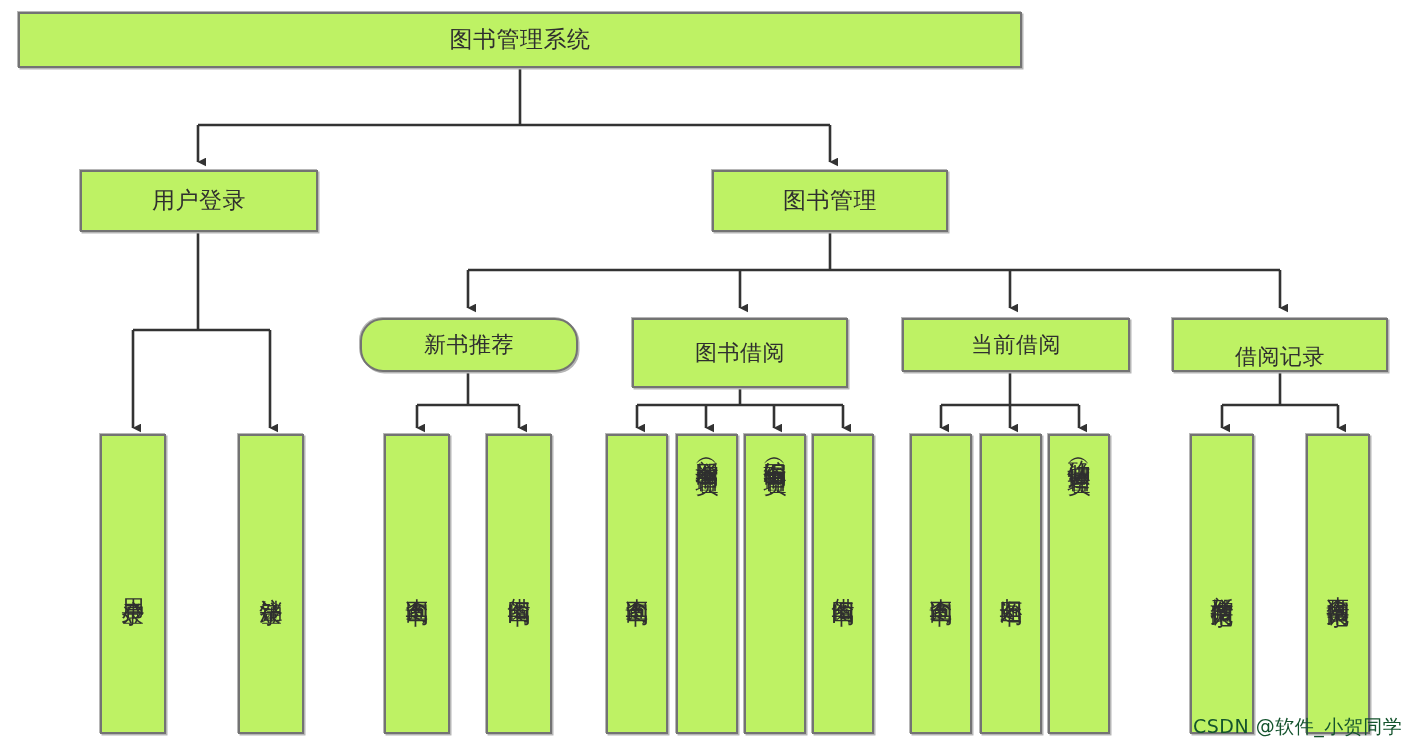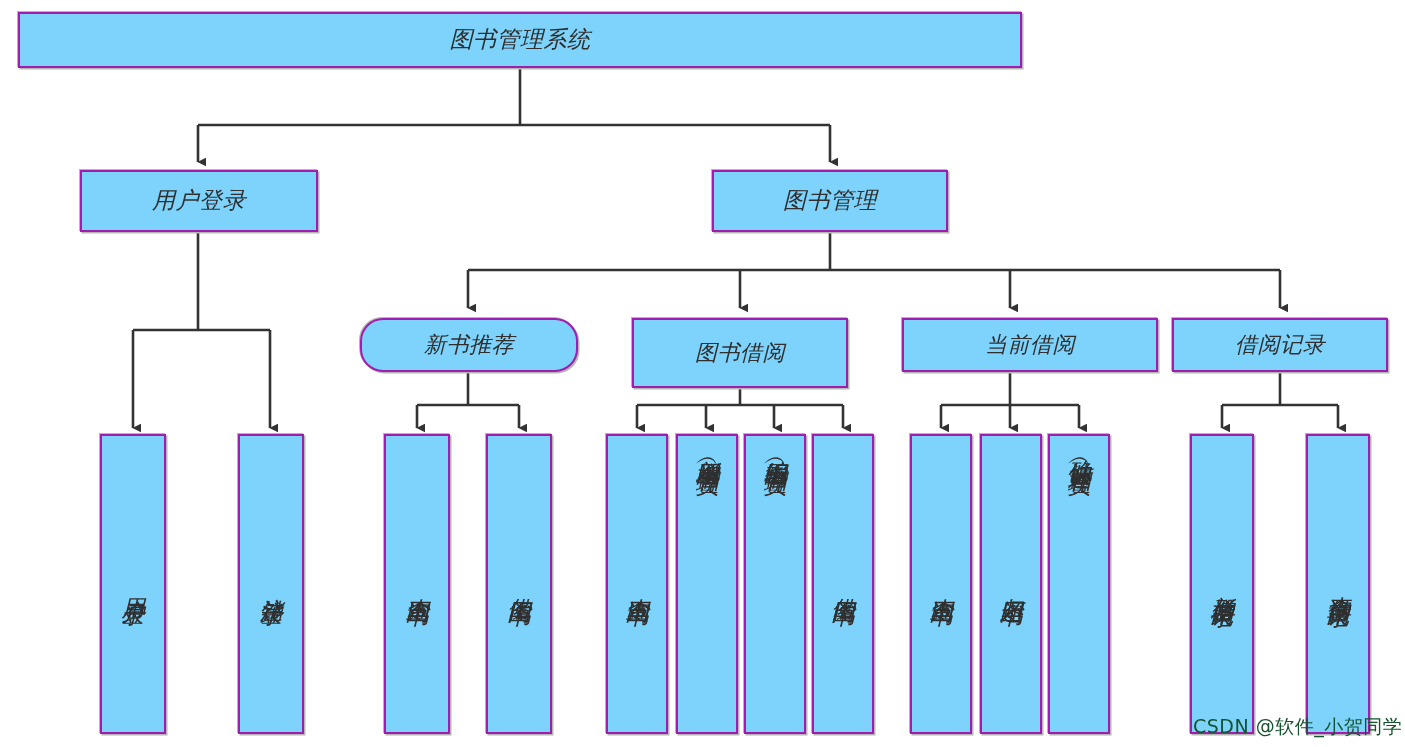--- a/index.html
+++ b/index.html
@@ -23,28 +23,27 @@
     position: absolute;
     left: 0;
     top: 0;
     width: 1405px;
     height: 747px;
     pointer-events: none;
   }
   .node {
     position: absolute;
     box-sizing: border-box;
-    background: #7dd3fc;
-    border: 2px solid #a21caf;
+    background: #bef264;
+    border: 2px solid #737373;
     box-shadow: 1.5px 1.5px 0 0 #b6b6b6, -1px -1px 0 0 #b6b6b6;
     display: flex;
     align-items: center;
     justify-content: center;
     z-index: 2;
-    font-style: italic;
   }
   .node-label {
     color: #2f2f2f;
     font-size: 22px;
     line-height: 1.18;
     letter-spacing: 0.5px;
     text-align: center;
     white-space: nowrap;
   }
   .node.root .node-label { font-size: 23px; }
@@ -146,24 +145,24 @@
   <div class="node level2" style="left:712px; top:170px; width:236px; height:62px;align-items:center;">
     <span class="node-label">图书管理</span>
   </div>
 
   <div class="node level3" style="left:360px; top:318px; width:218px; height:54px;border-radius:23px;">
     <span class="node-label">新书推荐</span>
   </div>
   <div class="node level3" style="left:632px; top:318px; width:216px; height:70px;">
     <span class="node-label">图书借阅</span>
   </div>
-  <div class="node level3" style="left:902px; top:318px; width:256px; height:54px;">
+  <div class="node level3" style="left:902px; top:318px; width:228px; height:54px;">
     <span class="node-label">当前借阅</span>
   </div>
-  <div class="node level3" style="left:1172px; top:318px; width:216px; height:54px;">
+  <div class="node level3" style="left:1172px; top:318px; width:216px; height:54px;align-items:flex-end;">
     <span class="node-label">借阅记录</span>
   </div>
 
   <div class="node leaf" style="left:100px; top:434px; width:66px; height:300px;">
     <span class="node-label">用户登录</span>
   </div>
   <div class="node leaf" style="left:238px; top:434px; width:66px; height:300px;">
     <span class="node-label">注销登录</span>
   </div>
 

